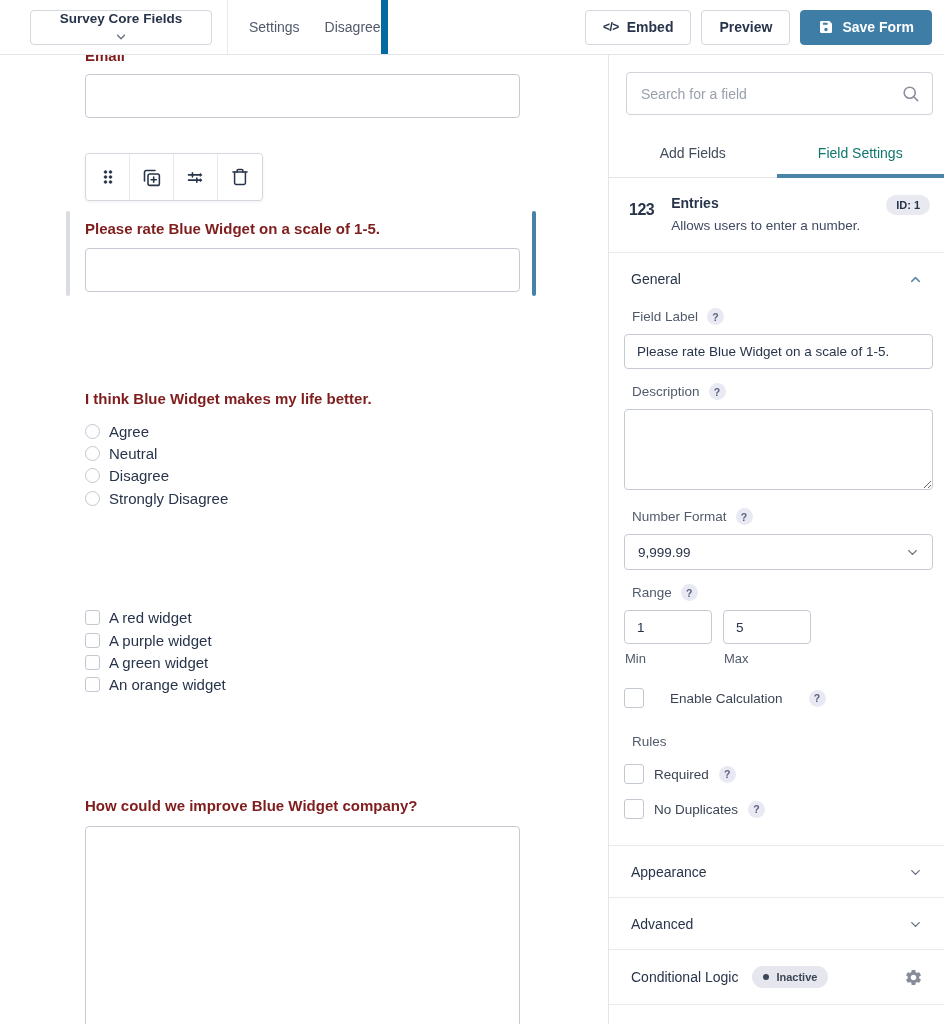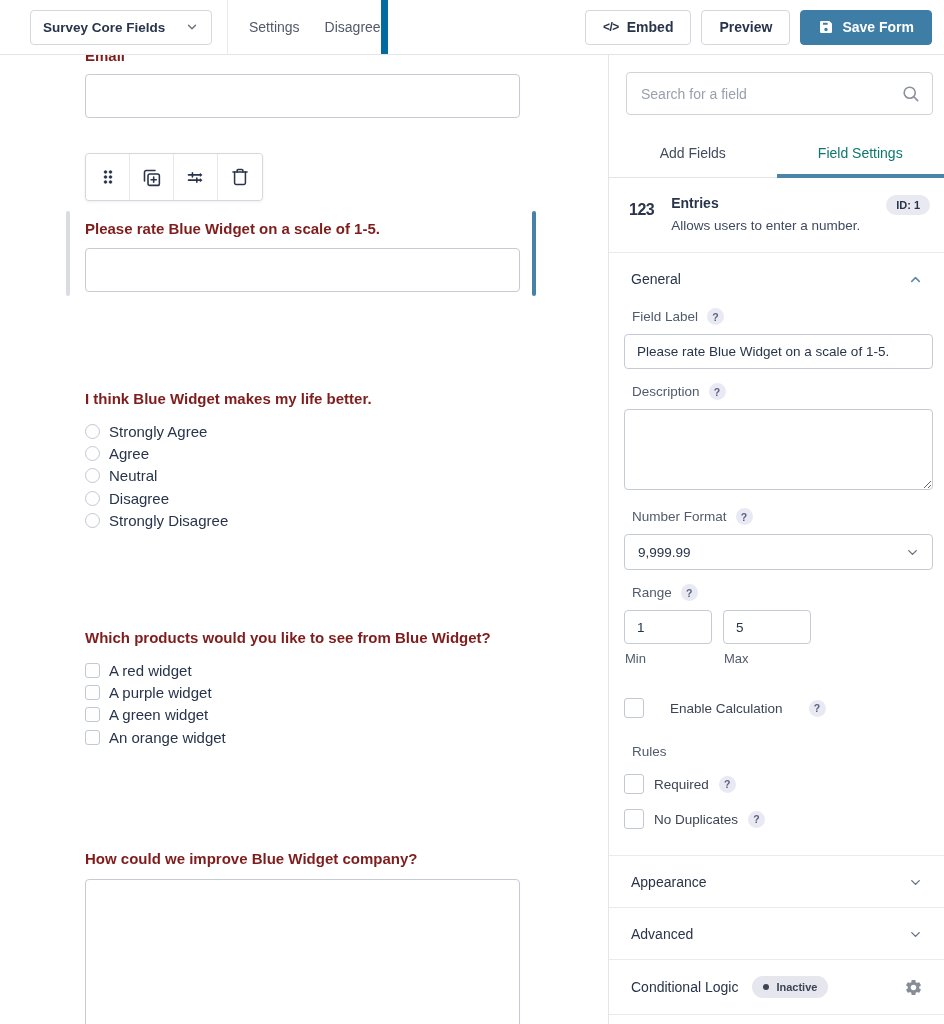--- a/index.html
+++ b/index.html
@@ -7,21 +7,21 @@
     font-family:"Liberation Sans", sans-serif; color:#29354a; }
 
   
   .header { height:55px; display:flex; align-items:stretch; background:#fff;
     border-bottom:1px solid #e3e5e9; position:relative; z-index:5; }
   .hdr-sec { display:flex; align-items:center; }
   .hdr-sec.switcher-sec { width:228px; border-right:1px solid #e8eaed; padding-left:30px; }
   .hdr-sec.nav-sec { width:160px; border-right:7px solid #0369a1; padding-left:21px; gap:25px; }
   .switcher { width:182px; height:35px; border:1px solid #d4d7dd; border-radius:4px;
     background:#fff; display:flex; align-items:center; justify-content:space-between;
-    padding:0 12px; font-size:13.5px; font-weight:700; color:#28344a; cursor:pointer; }
+    padding:0 12px; font-size:13.5px; font-weight:700; color:#28344a; cursor:pointer;flex-direction:column; }
   .nav-link { font-size:14px; color:#51596a; cursor:pointer; text-decoration:none; }
   .hdr-actions { margin-left:auto; display:flex; align-items:center; gap:10px; padding-right:12px; }
   .btn { height:35px; border-radius:4px; border:1px solid #d4d7dd; background:#fff;
     display:inline-flex; align-items:center; gap:8px; padding:0 17px;
     font-size:14px; font-weight:600; color:#28344a; cursor:pointer;
     font-family:"Liberation Sans", sans-serif; }
   .btn.primary { background:#3e7da6; border-color:#3e7da6; color:#fff; }
   .embed-glyph { font-size:12px; font-weight:700; letter-spacing:-0.5px; color:#28344a; }
 
   
@@ -108,21 +108,21 @@
     background:#fff; resize:both; }
   .s-select { position:relative; width:100%; height:36px; border:1px solid #c6cbd3;
     border-radius:4px; background:#fff; display:flex; align-items:center;
     padding:0 36px 0 13px; font-size:13.5px; color:#28344a; cursor:pointer; }
   .s-select .chev { position:absolute; right:12px; top:10px; stroke:#67727f; }
   .range-row { display:flex; gap:11px; }
   .range-col { width:88px; }
   .range-col .s-input { height:34px; }
   .range-lab { font-size:13px; color:#515b6b; margin:7px 0 0 1px; }
   .chk-row { display:flex; align-items:center; gap:10px; margin-top:15px; }
-  .chk-row.calc { margin-top:32px;gap:26px; }
+  .chk-row.calc { margin-top:22px;gap:26px; }
   .chk20 { width:20px; height:20px; border:1px solid #c3c8d0; border-radius:3px;
     background:#fff; flex:0 0 auto; cursor:pointer; }
   .chk-lab { font-size:13.5px; color:#3c4555; }
   .rules-lab { font-size:13.5px; color:#515b6b; margin:26px 0 3px 8px; }
 
   .cl-row { border-top:1px solid #e8eaed; border-bottom:1px solid #e8eaed;
     display:flex; align-items:center; padding:16px 21px 16px 22px; }
   .cl-label { font-size:14px; color:#28344a; }
   .inactive-badge { display:inline-flex; align-items:center; gap:7px; margin-left:14px;
     background:#e5e6ee; border-radius:12px; padding:5px 11px; font-size:11px;
@@ -215,43 +215,38 @@
         <span class="bar-right"></span>
         <div class="f-label">Please rate Blue Widget on a scale of 1-5.</div>
         <span class="text-box"></span>
       </div>
 
       <div class="group-radio">
         <div class="f-label">I think Blue Widget makes my life better.</div>
         <div class="choices">
           <div class="choice">
               <span class="radio-dot"></span>
-              <span>Strongly Agree</span>
-            </div>
-          <div class="choice">
-              <span class="radio-dot"></span>
               <span>Agree</span>
             </div>
           <div class="choice">
               <span class="radio-dot"></span>
               <span>Neutral</span>
             </div>
           <div class="choice">
               <span class="radio-dot"></span>
               <span>Disagree</span>
             </div>
           <div class="choice">
               <span class="radio-dot"></span>
               <span>Strongly Disagree</span>
             </div>
         </div>
       </div>
 
       <div class="group-check">
-        <div class="f-label">Which products would you like to see from Blue Widget?</div>
         <div class="choices">
           <div class="choice">
               <span class="check-sq"></span>
               <span>A red widget</span>
             </div>
           <div class="choice">
               <span class="check-sq"></span>
               <span>A purple widget</span>
             </div>
           <div class="choice">

